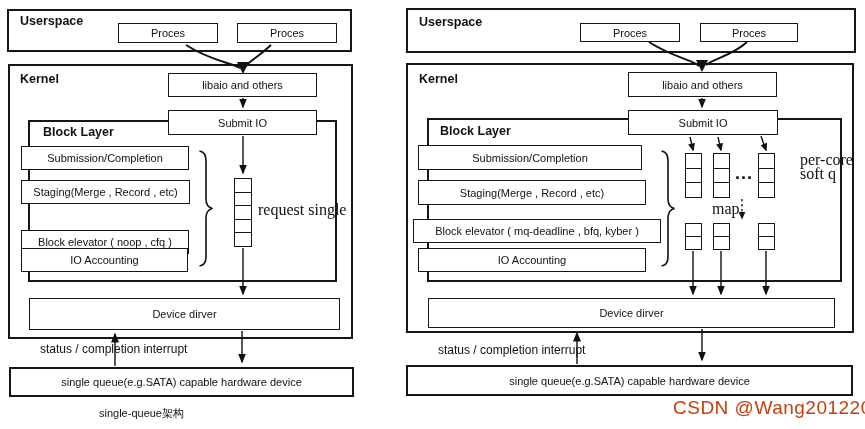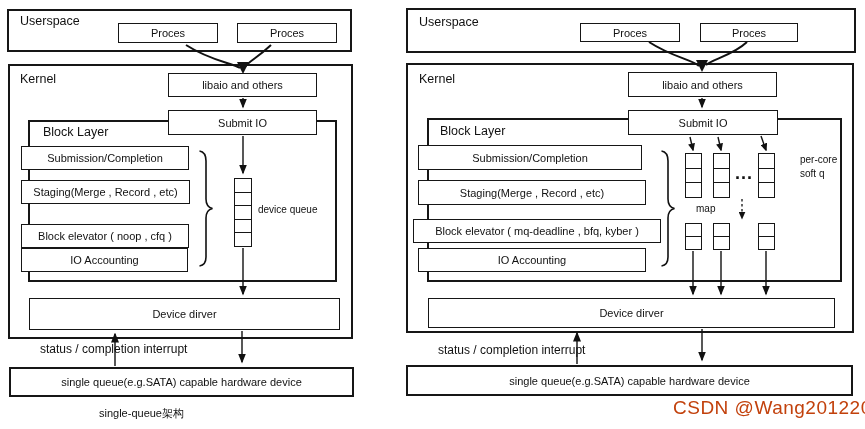--- a/index.html
+++ b/index.html
@@ -5,30 +5,30 @@
   html,body{margin:0;padding:0;background:#fff;}
   .canvas{
     position:relative;width:865px;height:429px;background:#ffffff;overflow:hidden;
     font-family:"Liberation Sans","DejaVu Sans",sans-serif;color:#111;
   }
   .frame{position:absolute;box-sizing:border-box;border:2px solid #161616;background:transparent;}
   .cbox{position:absolute;box-sizing:border-box;border:1.3px solid #161616;background:#fff;
         display:flex;align-items:center;justify-content:center;font-size:11px;white-space:nowrap;z-index:3;}
   .cbox.thick{border-width:2px;}
   .lbl{position:absolute;font-size:12px;white-space:nowrap;z-index:4;}
-  .lbl.bold{font-weight:normal;font-size:12.5px;}
+  .lbl.bold{font-weight:bold;font-size:12.5px;}
   .caption{position:absolute;font-size:11px;text-align:left;z-index:4;}
   .qstack{position:absolute;box-sizing:border-box;border:1.3px solid #161616;background:#fff;
           display:flex;flex-direction:column;z-index:3;}
   .qcell{flex:1;border-top:1.3px solid #161616;}
   .qcell:first-child{border-top:none;}
   .dots{position:absolute;font-weight:bold;font-size:18px;letter-spacing:1px;z-index:4;line-height:18px;}
   .watermark{position:absolute;font-size:19px;color:#c2410c;z-index:8;white-space:nowrap;letter-spacing:.5px;margin-left:36px;}
   svg.overlay{position:absolute;left:0;top:0;z-index:6;pointer-events:none;}
-  .qlabel{position:absolute;font-size:10px;line-height:14px;z-index:4;white-space:nowrap;}
+  .qlabel{position:absolute;font-size:16px;line-height:14px;z-index:4;white-space:nowrap;font-family:Liberation Serif, serif;}
 </style>
 </head>
 <body>
 
 <div class="canvas">
 
   <div class="frame" style="left:7px;top:9px;width:345px;height:43px"></div>
   <div class="lbl bold" style="left:20px;top:14px">Userspace</div>
   <div class="cbox" style="left:118px;top:23px;width:100px;height:20px">
       <span>Proces</span>
@@ -49,35 +49,35 @@
   <div class="cbox" style="left:168px;top:110px;width:149px;height:25px">
       <span>Submit IO</span>
     </div>
 
   <div class="cbox" style="left:21px;top:146px;width:168px;height:24px">
       <span>Submission/Completion</span>
     </div>
   <div class="cbox" style="left:21px;top:180px;width:169px;height:24px">
       <span>Staging(Merge , Record , etc)</span>
     </div>
-  <div class="cbox" style="left:21px;top:224px;width:168px;height:24px">
+  <div class="cbox" style="left:21px;top:230px;width:168px;height:24px">
       <span>Block elevator ( noop , cfq )</span>
     </div>
   <div class="cbox" style="left:21px;top:248px;width:167px;height:24px">
       <span>IO Accounting</span>
     </div>
 
   <div class="qstack" style="left:234px;top:178px;width:18px;height:69px">
       <div class="qcell"></div>
       <div class="qcell"></div>
       <div class="qcell"></div>
       <div class="qcell"></div>
       <div class="qcell"></div>
     </div>
-  <div class="qlabel" style="left:258px;top:203px">device queue</div>
+  <div class="qlabel" style="left:258px;top:203px">request single</div>
 
   <div class="cbox" style="left:29px;top:298px;width:311px;height:32px">
       <span>Device dirver</span>
     </div>
 
   <div class="lbl" style="left:40px;top:342px">status / completion interrupt</div>
 
   <div class="cbox thick" style="left:9px;top:367px;width:345px;height:30px">
       <span>single queue(e.g.SATA) capable hardware device</span>
     </div>
@@ -133,21 +133,21 @@
       <div class="qcell"></div>
       <div class="qcell"></div>
       <div class="qcell"></div>
     </div>
   <div class="dots" style="left:735px;top:164px">...</div>
   <div class="qlabel" style="left:800px;top:153px">
     <div>per-core</div>
     <div>soft q</div>
   </div>
 
-  <div class="qlabel" style="left:696px;top:202px">map</div>
+  <div class="qlabel" style="left:712px;top:202px">map</div>
 
   <div class="qstack" style="left:685px;top:223px;width:17px;height:27px">
       <div class="qcell"></div>
       <div class="qcell"></div>
     </div>
   <div class="qstack" style="left:713px;top:223px;width:17px;height:27px">
       <div class="qcell"></div>
       <div class="qcell"></div>
     </div>
   <div class="qstack" style="left:758px;top:223px;width:17px;height:27px">

